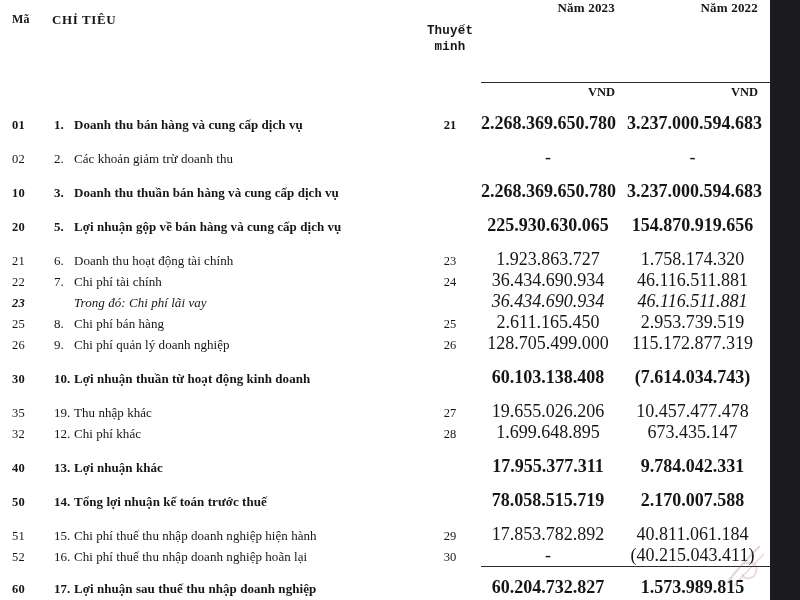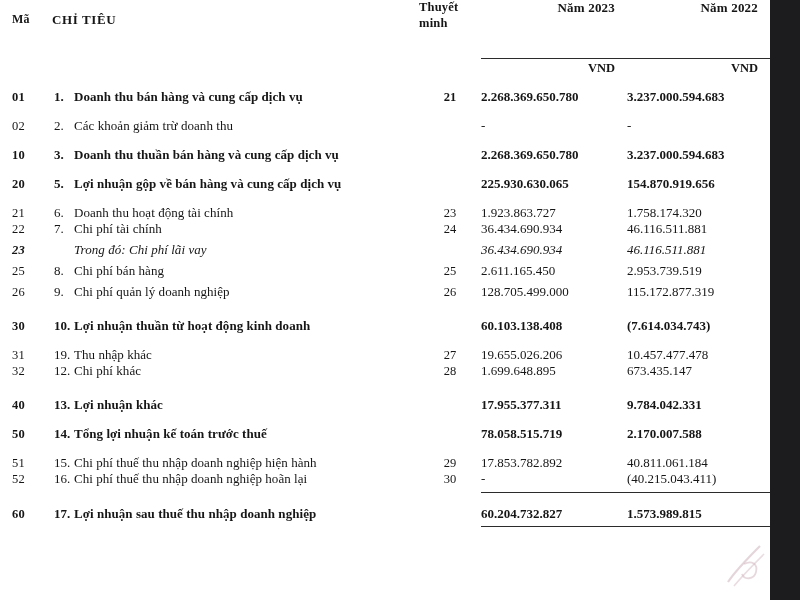--- a/index.html
+++ b/index.html
@@ -78,24 +78,25 @@
     padding-top: 12px;
     font-size: 12px;
   }
   .hd-item {
     text-align: left;
     padding-top: 12px;
     font-size: 13px;
     letter-spacing: .6px;
   }
   .hd-note {
-    text-align: left;
-    padding-top: 0;
+    text-align: center;
+    padding-top: 24px;
     font-size: 12.5px;
     line-height: 1.25;
+    font-family: Liberation Mono, monospace;
   }
   .hd-year {
     text-align: right;
     padding-top: 0;
     padding-right: 12px;
     font-size: 13px;
   }
 
   .unit-row td {
     padding: 0;
@@ -138,23 +139,23 @@
   td.item {
     text-align: left;
     font-size: 13px;
     letter-spacing: .05px;
   }
   td.note {
     text-align: center;
     font-size: 12.5px;
   }
   td.val {
-    text-align: left;
+    text-align: center;
     padding-right: 12px;
-    font-size: 13px;
+    font-size: 18px;
     font-variant-numeric: tabular-nums;
   }
 
   
   tr.bold td.code,
   tr.bold td.num,
   tr.bold td.item,
   tr.bold td.note,
   tr.bold td.val { font-weight: bold; }
 
@@ -297,21 +298,21 @@
         </tr>
         <tr class="line bold gap-before">
           <td class="code">30</td>
           <td class="num">10.</td>
           <td class="item">Lợi nhuận thuần từ hoạt động kinh doanh</td>
           <td class="note"></td>
           <td class="val">60.103.138.408</td>
           <td class="val">(7.614.034.743)</td>
         </tr>
         <tr class="line gap-before">
-          <td class="code">31</td>
+          <td class="code">35</td>
           <td class="num">19.</td>
           <td class="item">Thu nhập khác</td>
           <td class="note">27</td>
           <td class="val">19.655.026.206</td>
           <td class="val">10.457.477.478</td>
         </tr>
         <tr class="line">
           <td class="code">32</td>
           <td class="num">12.</td>
           <td class="item">Chi phí khác</td>

